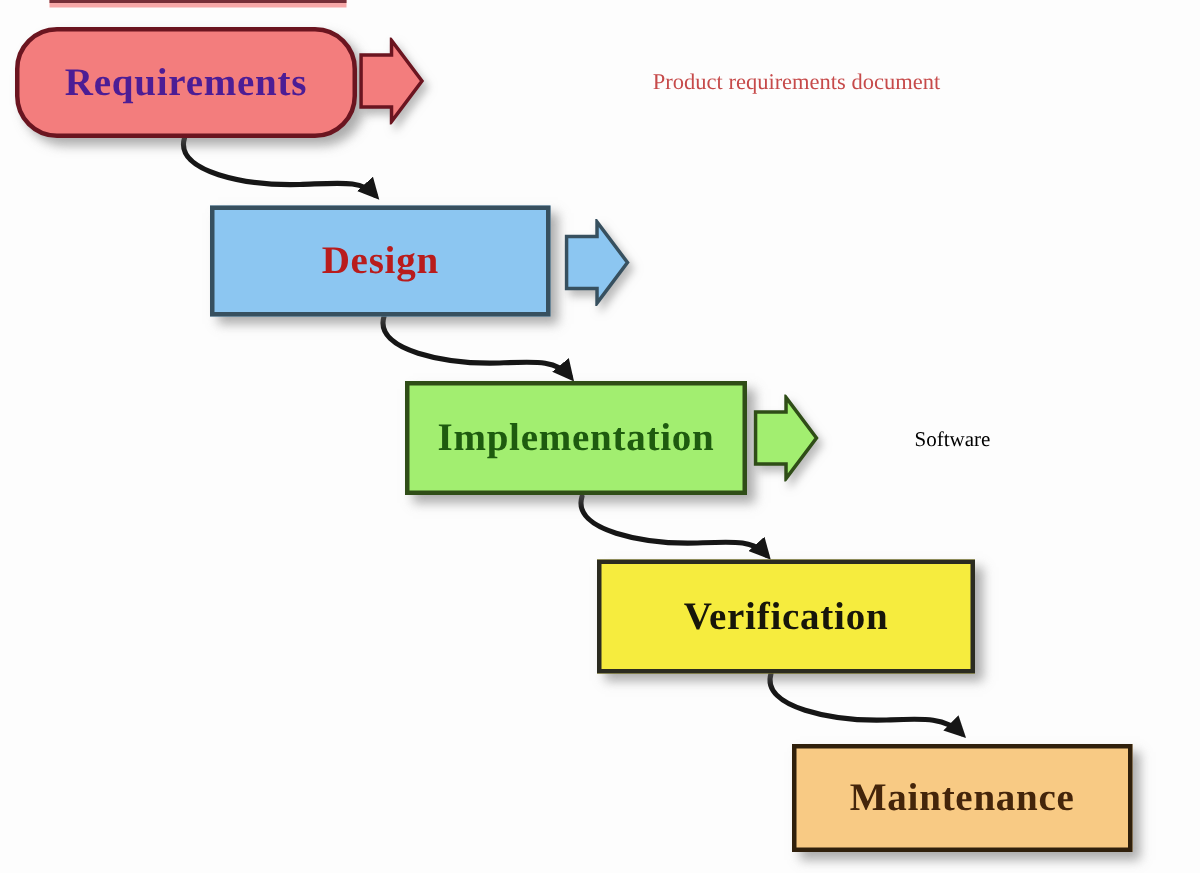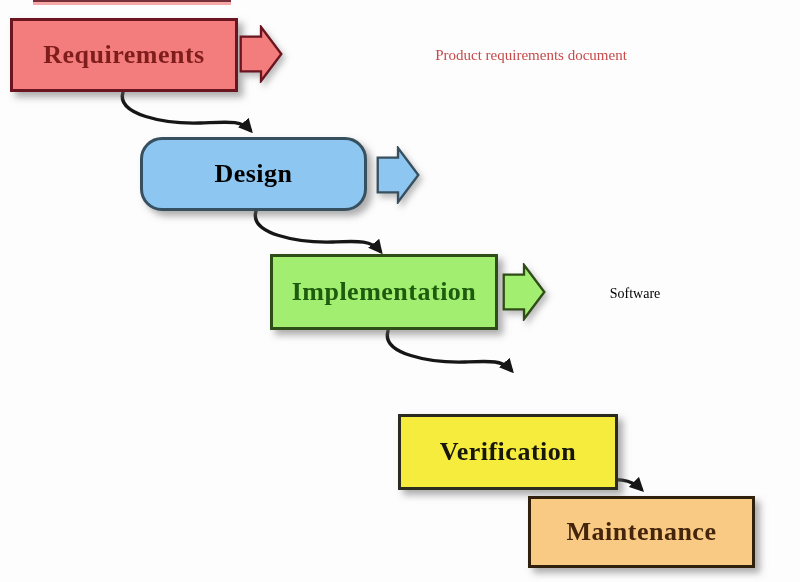--- a/index.html
+++ b/index.html
@@ -22,24 +22,24 @@
   .curve{fill:none;stroke-width:3.4;stroke-linecap:round;}
   
   .box{
     position:absolute;
     display:flex;align-items:center;justify-content:center;
     box-sizing:border-box;
     border:3px solid #333;
     box-shadow:5px 5px 7px rgba(105,105,105,0.55);
     font-weight:bold;font-size:26px;letter-spacing:0.5px;
   }
-  .box-requirements {left:10px; top:18px; width:228px;height:74px;background:#f37d7d;border-color:#6b1520;color:#7f1d1d;}
-  .box-design       {left:140px;top:137px;width:227px;height:74px;background:#8cc6f1;border-color:#37505f;color:#000000;border-radius:22px;}
+  .box-requirements {left:10px; top:18px; width:228px;height:74px;background:#f37d7d;border-color:#6b1520;color:#4c1d95;border-radius:28px;}
+  .box-design       {left:140px;top:137px;width:227px;height:74px;background:#8cc6f1;border-color:#37505f;color:#b91c1c;}
   .box-implementation{left:270px;top:254px;width:228px;height:76px;background:#a2ee70;border-color:#2f4d17;color:#1e5b0f;}
-  .box-verification {left:398px;top:373px;width:220px;height:76px;background:#f6ec3e;border-color:#2b2b20;color:#17160a;margin-top:41px;}
+  .box-verification {left:398px;top:373px;width:252px;height:76px;background:#f6ec3e;border-color:#2b2b20;color:#17160a;}
   .box-maintenance  {left:528px;top:496px;width:227px;height:72px;background:#f8ca84;border-color:#30200c;color:#44250b;}
   
   .block-arrow{
     position:absolute;width:45px;height:58px;
     filter:drop-shadow(3px 4px 3px rgba(120,120,120,0.5));
   }
   .arrow-requirements{left:239px;top:25px;}
   .arrow-design      {left:376px;top:146px;}
   .arrow-implementation{left:502px;top:263px;}
   

